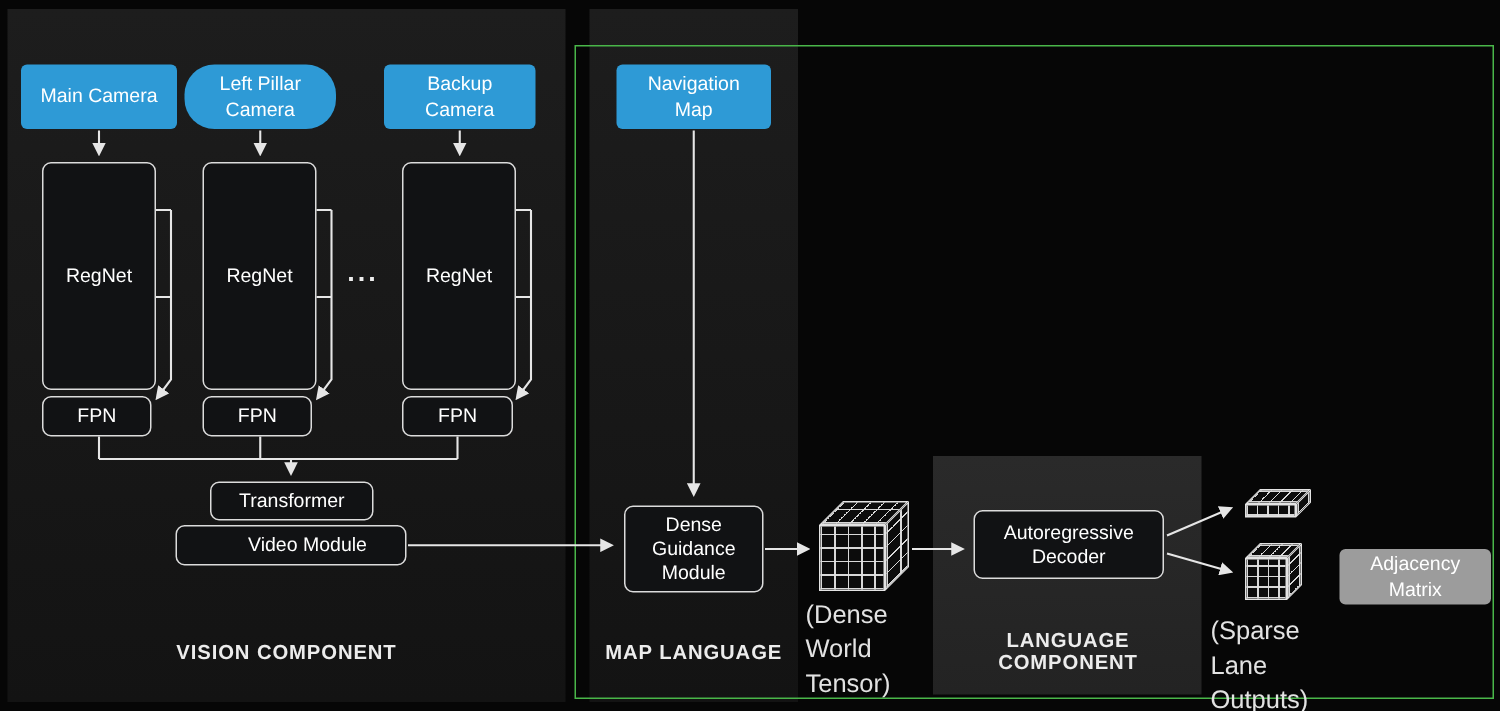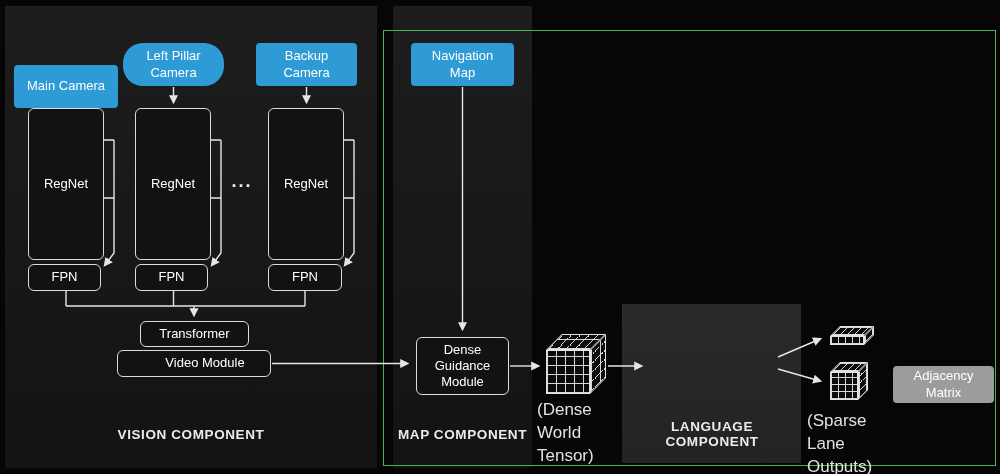--- a/index.html
+++ b/index.html
@@ -75,49 +75,50 @@
 
       <path d="M272,363.5 H407" marker-end="url(#ah)"></path>
       <path d="M462.5,87 V329" marker-end="url(#ah)"></path>
       <path d="M510,366 H538" marker-end="url(#ah)"></path>
       <path d="M608,366 H641" marker-end="url(#ah)"></path>
       <path d="M778,357 L820,339" marker-end="url(#ah)"></path>
       <path d="M778,369 L820,381" marker-end="url(#ah)"></path>
     </g>
   </svg>
 
-  <div class="box blue" style="left:14px;top:43px;width:104px;height:43px;padding:0 8px;margin-top:22px;">Main Camera</div>
+  <div class="box blue" style="left:14px;top:43px;width:104px;height:43px;padding:0 8px;">Main Camera</div>
   <div class="box blue" style="left:123px;top:43px;width:101px;height:43px;padding:0 10px;border-radius:20px;">Left Pillar Camera</div>
   <div class="box blue" style="left:256px;top:43px;width:101px;height:43px;padding:0 12px;">Backup Camera</div>
 
   <div class="box outline r8" style="left:28px;top:108px;width:76px;height:152px;">RegNet</div>
   <div class="box outline r8" style="left:135px;top:108px;width:76px;height:152px;">RegNet</div>
   <div class="dots" style="left:226px;top:171px;width:32px;">...</div>
   <div class="box outline r8" style="left:268px;top:108px;width:76px;height:152px;">RegNet</div>
 
   <div class="box outline r9" style="left:28px;top:264px;width:73px;height:27px;">FPN</div>
   <div class="box outline r9" style="left:135px;top:264px;width:73px;height:27px;">FPN</div>
   <div class="box outline r9" style="left:268px;top:264px;width:74px;height:27px;">FPN</div>
 
   <div class="box outline" style="left:140px;top:321px;width:109px;height:26px;">Transformer</div>
   <div class="box outline" style="left:117px;top:350px;width:154px;height:27px;padding-left:22px;">Video Module</div>
 
   <div class="section-label" style="left:5px;top:427px;width:372px;">VISION COMPONENT</div>
 
   <div class="box blue" style="left:411px;top:43px;width:103px;height:43px;padding:0 10px;">Navigation Map</div>
   <div class="box outline r8" style="left:416px;top:337px;width:93px;height:58px;padding:0 10px;">Dense Guidance Module</div>
-  <div class="section-label" style="left:393px;top:427px;width:139px;">MAP COMPONENT</div>
+  <div class="section-label" style="left:393px;top:427px;width:139px;">MAP LANGUAGE</div>
 
   <div class="cube" style="left:546px;top:334px;width:60px;height:60px;">
     <div class="face topf" style="left:0;top:0;width:44px;height:16px;"></div>
     <div class="face rightf" style="left:44px;top:16px;width:16px;height:44px;"></div>
     <div class="face" style="left:0;top:16px;width:44px;height:44px;"></div>
   </div>
   <div class="caption" style="left:537px;top:399px;width:82px;">(Dense World Tensor)</div>
 
+  <div class="box outline r8" style="left:649px;top:340px;width:127px;height:46px;padding:0 10px;">Autoregressive Decoder</div>
   <div class="section-label" style="left:652px;top:419px;width:120px;">LANGUAGE COMPONENT</div>
 
   <div class="cube g7" style="left:830px;top:326px;width:44px;height:19px;">
     <div class="face topf" style="left:0;top:0;width:34px;height:10px;"></div>
     <div class="face rightf" style="left:34px;top:10px;width:10px;height:9px;"></div>
     <div class="face" style="left:0;top:10px;width:34px;height:9px;"></div>
   </div>
 
   <div class="cube g7" style="left:830px;top:362px;width:38px;height:38px;">
     <div class="face topf" style="left:0;top:0;width:28px;height:10px;"></div>

